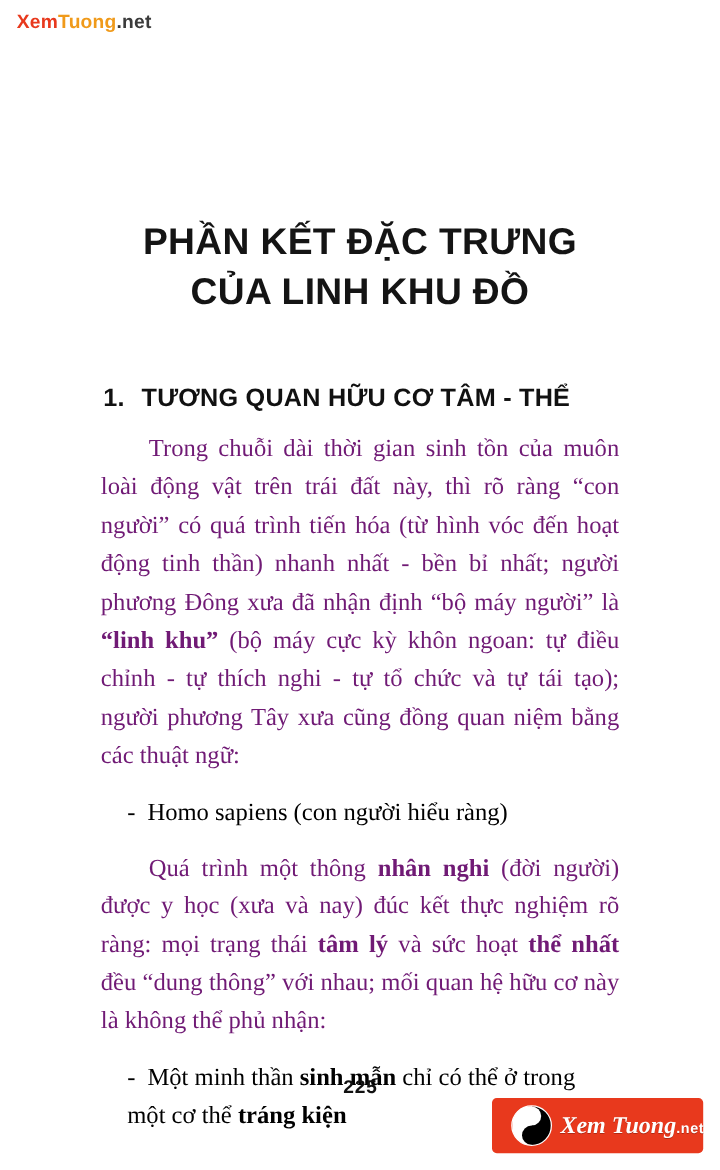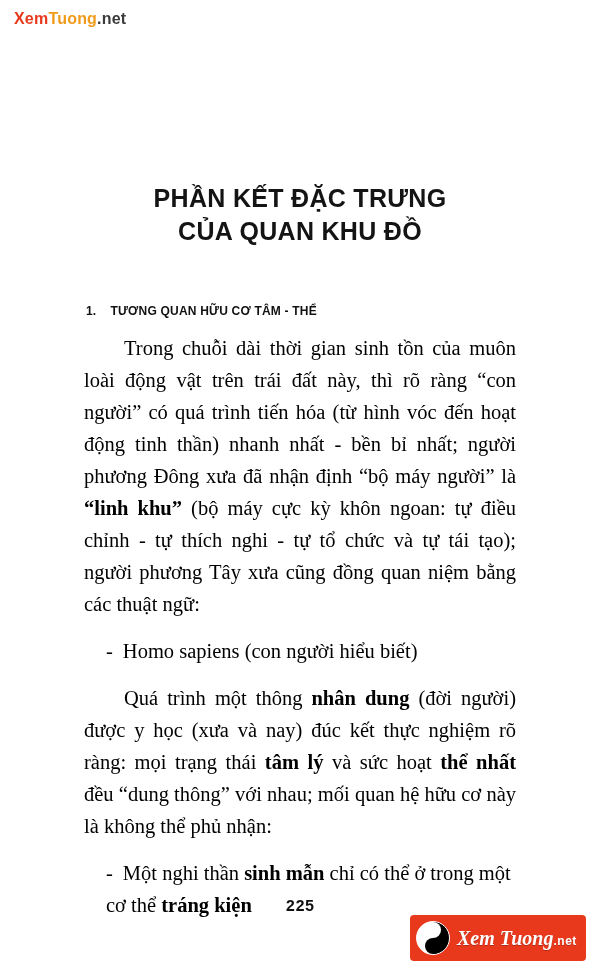--- a/index.html
+++ b/index.html
@@ -44,47 +44,47 @@
     position: absolute;
     left: 84px;
     top: 182px;
     width: 432px;
   }
 
   h1.doc-title {
     margin: 0;
     font-family: "Liberation Sans", sans-serif;
     font-weight: bold;
-    font-size: 25px;
+    font-size: 31px;
     line-height: 1.32;
     text-align: center;
     letter-spacing: 0.3px;
     color: #141414;
   }
   h1.doc-title .line2 { display: block; }
 
   h2.section-heading {
     margin: 56px 0 0 0;
     font-family: "Liberation Sans", sans-serif;
     font-weight: bold;
-    font-size: 12px;
+    font-size: 21px;
     letter-spacing: 0.2px;
     color: #111111;
     padding-left: 2px;
   }
   h2.section-heading .sec-num { margin-right: 14px; }
 
   p.para {
     margin: 15px 0 0 0;
     font-size: 20.5px;
     line-height: 1.56;
     text-align: justify;
     text-justify: inter-word;
     text-indent: 40px;
-    color: #000000;
+    color: #701a75;
   }
 
   p.bullet {
     margin: 15px 0 0 0;
     font-size: 20.5px;
     line-height: 1.56;
     text-align: left;
     text-indent: 0;
     padding-left: 22px;
   }
@@ -108,21 +108,21 @@
   .logo {
     position: absolute;
     right: 14px;
     bottom: 14px;
     width: 176px;
     height: 46px;
     background: #e8391d;
     border-radius: 4px;
     display: flex;
     align-items: center;
-    padding-left: 6px;
+    padding-left: 16px;
     box-sizing: border-box;
   }
   .logo .yinyang {
     width: 34px;
     height: 34px;
     border-radius: 50%;
     background:
       radial-gradient(circle at 50% 26%, #000 5.2px, transparent 5.4px),
       radial-gradient(circle at 50% 74%, #fff 5.2px, transparent 5.4px),
       linear-gradient(90deg, #ffffff 50%, #000000 50%);
@@ -167,35 +167,35 @@
 <div class="page">
 
   <div class="wm-top">
     <span class="wm-xem">Xem</span><span class="wm-tuong">Tuong</span><span class="wm-net">.net</span>
   </div>
 
   <div class="content">
 
     <h1 class="doc-title">
       <span>PHẦN KẾT ĐẶC TRƯNG</span>
-      <span class="line2">CỦA QUAN KHU ĐỒ</span>
+      <span class="line2">CỦA LINH KHU ĐỒ</span>
     </h1>
 
     <h2 class="section-heading">
       <span class="sec-num">1.</span><span>TƯƠNG QUAN HỮU CƠ TÂM - THỂ</span>
     </h2>
 
     <p class="para"><span>Trong chuỗi dài thời gian sinh tồn của muôn loài động vật trên trái đất này, thì rõ ràng “con người” có quá trình tiến hóa (từ hình vóc đến hoạt động tinh thần) nhanh nhất - bền bỉ nhất; người phương Đông xưa đã nhận định “bộ máy người” là </span><span class="b">“linh khu”</span><span> (bộ máy cực kỳ khôn ngoan: tự điều chỉnh - tự thích nghi - tự tổ chức và tự tái tạo); người phương Tây xưa cũng đồng quan niệm bằng các thuật ngữ:</span></p>
 
-    <p class="bullet"><span class="dash">-</span><span>Homo sapiens (con người hiểu biết)</span></p>
-
-
-    <p class="para"><span>Quá trình một thông </span><span class="b">nhân dung</span><span> (đời người) được y học (xưa và nay) đúc kết thực nghiệm rõ ràng: mọi trạng thái </span><span class="b">tâm lý</span><span> và sức hoạt </span><span class="b">thể nhất</span><span> đều “dung thông” với nhau; mối quan hệ hữu cơ này là không thể phủ nhận:</span></p>
-
-    <p class="bullet"><span class="dash">-</span><span>Một nghi thần </span><span class="b">sinh mẫn</span><span> chỉ có thể ở trong một cơ thể </span><span class="b">tráng kiện</span></p>
+    <p class="bullet"><span class="dash">-</span><span>Homo sapiens (con người hiểu ràng)</span></p>
+
+
+    <p class="para"><span>Quá trình một thông </span><span class="b">nhân nghi</span><span> (đời người) được y học (xưa và nay) đúc kết thực nghiệm rõ ràng: mọi trạng thái </span><span class="b">tâm lý</span><span> và sức hoạt </span><span class="b">thể nhất</span><span> đều “dung thông” với nhau; mối quan hệ hữu cơ này là không thể phủ nhận:</span></p>
+
+    <p class="bullet"><span class="dash">-</span><span>Một minh thần </span><span class="b">sinh mẫn</span><span> chỉ có thể ở trong một cơ thể </span><span class="b">tráng kiện</span></p>
 
   </div>
 
   <div class="page-number">225</div>
 
   <div class="logo">
     <div class="yinyang"></div>
     <div class="logo-text"><span>Xem Tuong</span><span class="dotnet">.net</span></div>
   </div>
 

